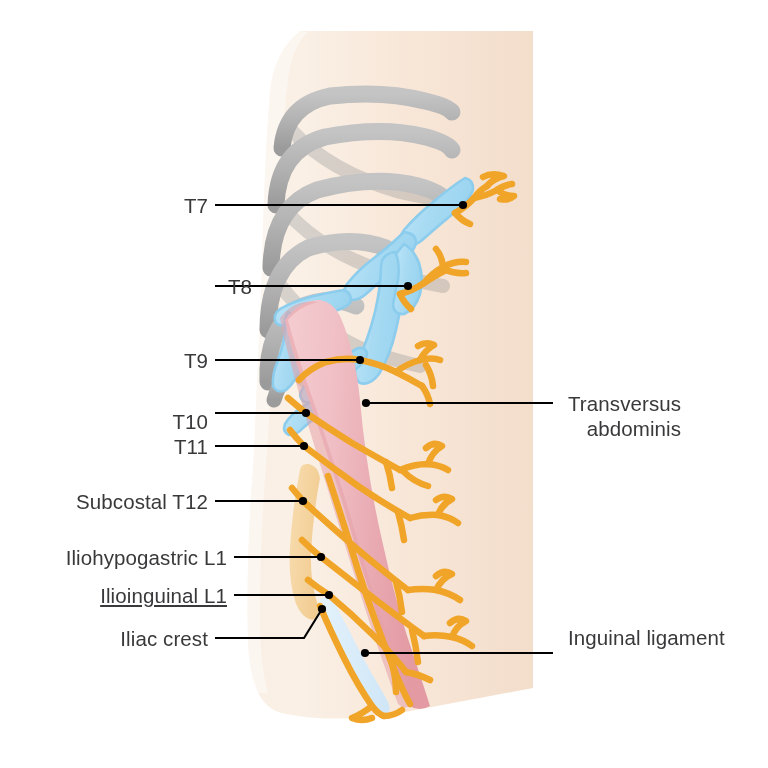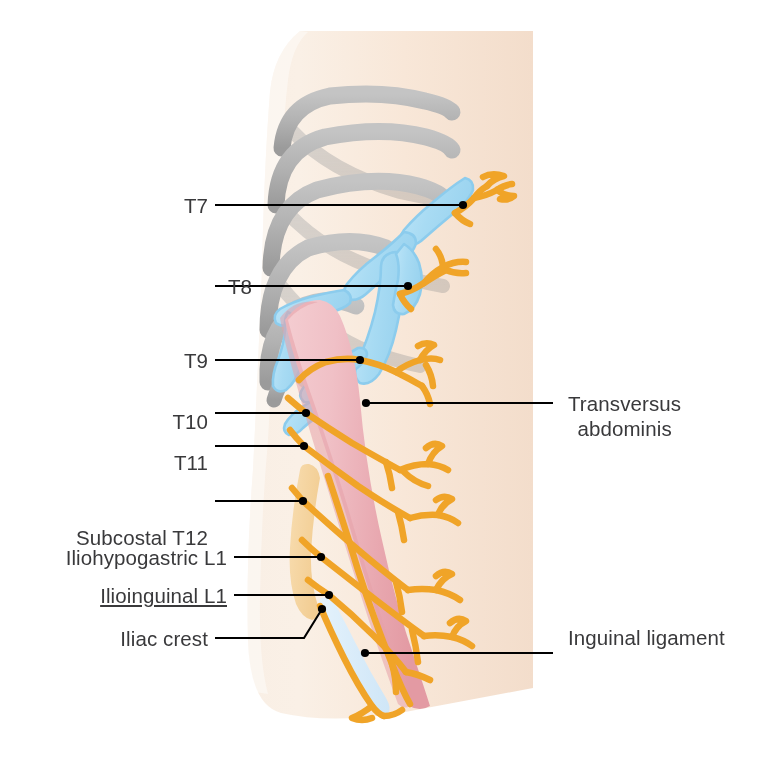--- a/index.html
+++ b/index.html
@@ -27,21 +27,21 @@
     font-size: 20.5px;
     color: #39393b;
     white-space: nowrap;
     line-height: 25px;
     letter-spacing: 0.1px;
   }
   .label.right-anchor {
     text-align: right;
   }
   .label.left-anchor {
-    text-align: center;
+    text-align: right;
   }
 </style>
 </head>
 <body>
 
 <div id="page">
 
   <svg id="figure" viewBox="0 0 768 768" xmlns="http://www.w3.org/2000/svg">
     <defs>
       <linearGradient id="gradSkin" x1="0" y1="0" x2="1" y2="0">
@@ -293,22 +293,22 @@
         <line x1="365" y1="653" x2="553" y2="653"></line>
         <circle cx="365" cy="653" r="4.1" stroke="none"></circle>
       </g>
     </g>
   </svg>
 
   <div class="label right-anchor" style="left:0px; top:193px; width:208px;text-align:right;">T7</div>
   <div class="label right-anchor" style="left:0px; top:274px; width:208px;padding-left:44px;">T8</div>
   <div class="label right-anchor" style="left:0px; top:348px; width:208px;">T9</div>
   <div class="label right-anchor" style="left:0px; top:401px; width:208px;margin-top:8px;">T10</div>
-  <div class="label right-anchor" style="left:0px; top:434px; width:208px;margin-top:16px;">T11</div>
-  <div class="label right-anchor" style="left:0px; top:489px; width:208px;margin-top:36px;">Subcostal T12</div>
+  <div class="label right-anchor" style="left:0px; top:434px; width:208px;">T11</div>
+  <div class="label right-anchor" style="left:0px; top:489px; width:208px;">Subcostal T12</div>
   <div class="label right-anchor" style="left:0px; top:545px; width:227px;">Iliohypogastric L1</div>
   <div class="label right-anchor" style="left:0px; top:583px; width:227px;text-decoration:underline;">Ilioinguinal L1</div>
   <div class="label right-anchor" style="left:0px; top:626px; width:208px;">Iliac crest</div>
 
   <div class="label left-anchor" style="left:568px; top:391px;">
     <div>Transversus</div>
     <div>abdominis</div>
   </div>
 
   <div class="label left-anchor" style="left:568px; top:625px;">Inguinal ligament</div>

